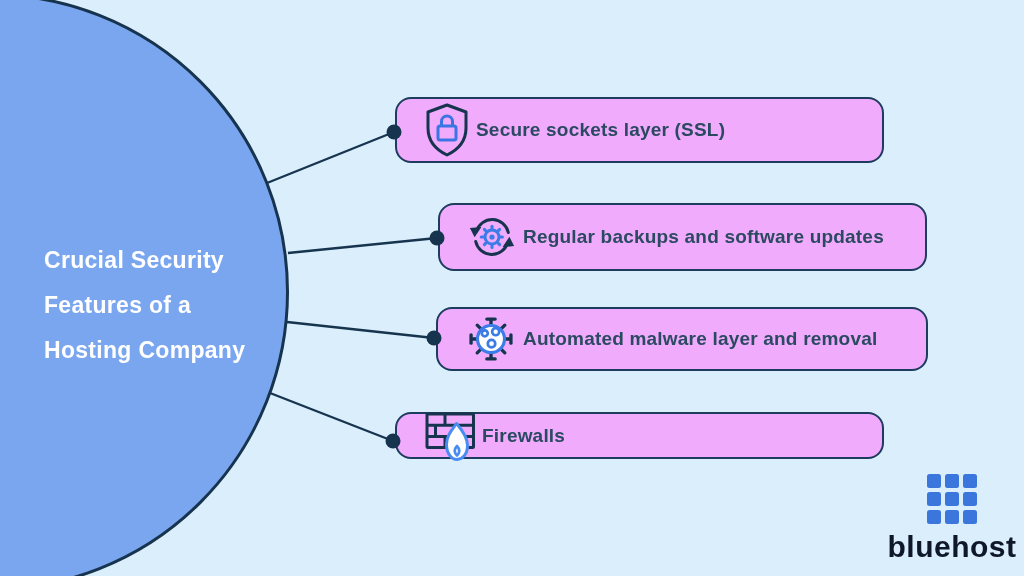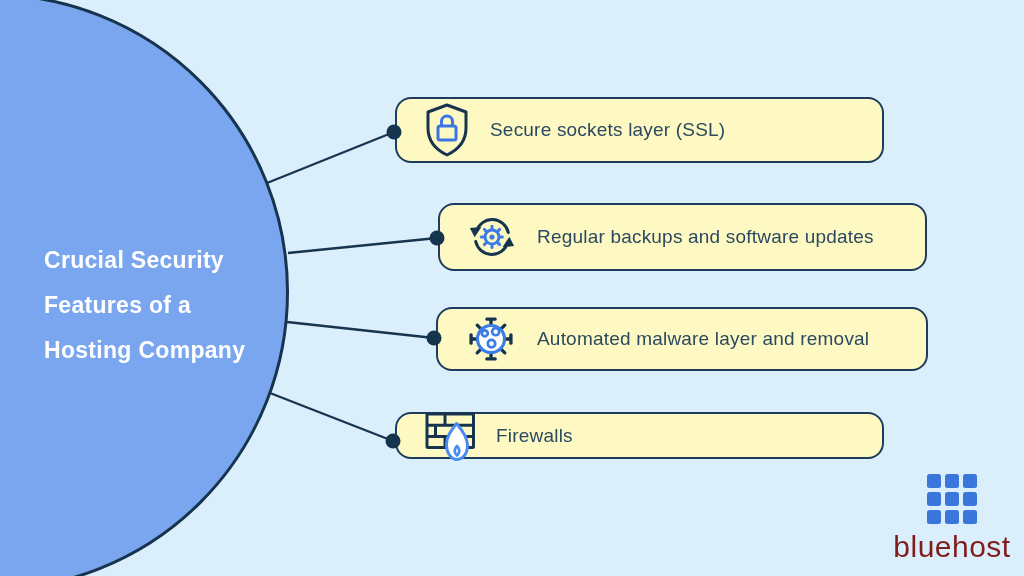--- a/index.html
+++ b/index.html
@@ -16,44 +16,44 @@
   }
   .main-title{
     position:absolute;left:44px;top:238px;width:270px;z-index:2;
     color:#ffffff;font-size:23px;line-height:45px;font-weight:bold;
     letter-spacing:.3px;white-space:pre-line;margin:0;
   }
   
   .connectors{position:absolute;left:0;top:0;z-index:4;pointer-events:none;}
   
   .card{
-    position:absolute;z-index:3;background:#fef9c3;
+    position:absolute;z-index:3;background:#f0abfc;
     border:2.5px solid #1e3d5e;border-radius:16px;box-sizing:border-box;
-    display:flex;align-items:center;padding-left:26px;gap:19px;
+    display:flex;align-items:center;padding-left:26px;gap:5px;font-weight:bold;
   }
   .card-label{
     color:#2b4961;font-size:19px;letter-spacing:.2px;white-space:nowrap;
   }
   .icon-wrap{flex:0 0 auto;display:flex;align-items:center;justify-content:center;}
   #card-ssl     {left:395px;top:97px; width:489px;height:66px;}
   #card-backups {left:438px;top:203px;width:489px;height:68px;}
   #card-malware {left:436px;top:307px;width:492px;height:64px;}
   #card-firewall{left:395px;top:412px;width:489px;height:47px;}
   
   .brand{
     position:absolute;left:893px;top:474px;width:118px;z-index:2;
     display:flex;flex-direction:column;align-items:center;
   }
   .brand-grid{
     display:grid;grid-template-columns:repeat(3,14px);
     grid-template-rows:repeat(3,14px);gap:4px;
   }
   .brand-grid span{background:#3b76dd;border-radius:2.5px;display:block;}
   .brand-name{
-    margin-top:8px;color:#7f1d1d;font-size:30px;font-weight:400;
+    margin-top:8px;color:#0f172a;font-size:30px;font-weight:700;
     letter-spacing:.5px;line-height:1;
   }
 </style>
 </head>
 <body>
 
 <div class="stage">
 
   <div class="topic-circle"></div>
 

